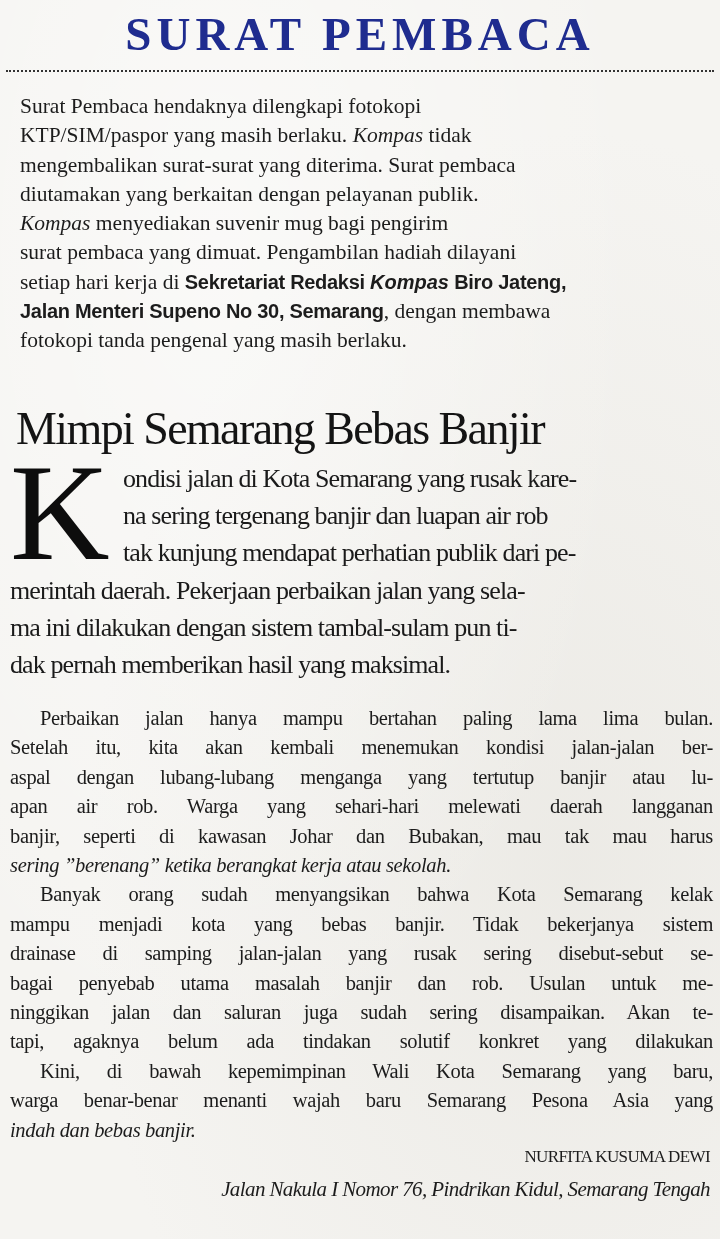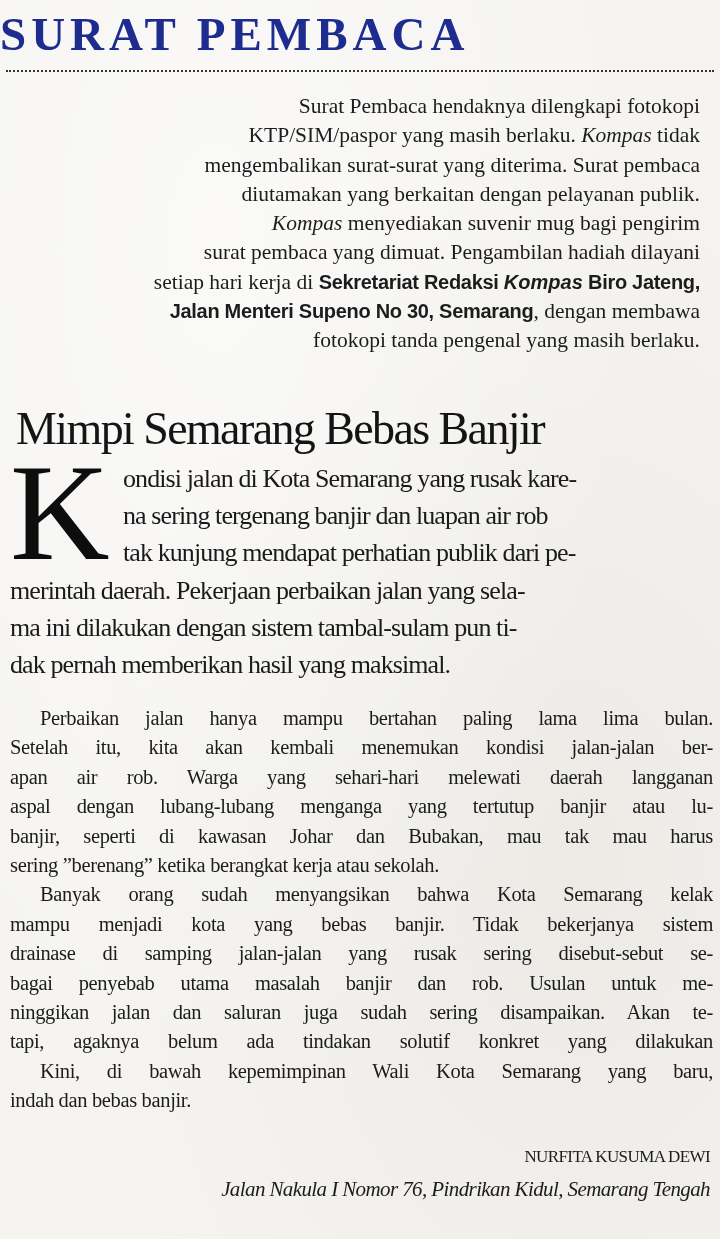--- a/index.html
+++ b/index.html
@@ -21,42 +21,42 @@
       background:
         radial-gradient(ellipse at 30% 20%, rgba(255,255,255,0.5), rgba(255,255,255,0) 60%),
         radial-gradient(ellipse at 80% 70%, rgba(230,228,222,0.6), rgba(255,255,255,0) 60%),
         #f5f4f1;
     }
     .masthead {
       position: absolute;
       top: 8px;
       left: 0;
       width: 720px;
-      text-align: left;
+      text-align: center;
       font-family: "Liberation Serif", "DejaVu Serif", serif;
       font-weight: bold;
       font-size: 47px;
       letter-spacing: 5px;
       color: #1f2c8f;
       line-height: 52px;
     }
     .dotted-rule {
       position: absolute;
       top: 70px;
       left: 6px;
       width: 708px;
       height: 0;
       border-top: 2px dotted #333;
     }
     .notice {
       position: absolute;
       top: 92px;
       left: 20px;
       width: 680px;
-      text-align: right;
+      text-align: left;
       font-family: "Liberation Serif", "DejaVu Serif", serif;
       font-size: 21.5px;
       line-height: 29.3px;
       color: #1c1c1c;
     }
     .notice .line { display: block; white-space: nowrap; }
     .notice b { font-family: "Liberation Sans", "DejaVu Sans", sans-serif; font-weight: bold; font-size: 20px; letter-spacing: -0.3px; }
     .notice i.bold-i { font-family: "Liberation Sans", "DejaVu Sans", sans-serif; font-weight: bold; font-style: italic; font-size: 20px; }
     .headline {
       position: absolute;
@@ -100,21 +100,21 @@
       top: 704px;
       left: 10px;
       width: 703px;
       font-family: "Liberation Serif", "DejaVu Serif", serif;
       font-size: 20.5px;
       line-height: 29.4px;
       letter-spacing: -0.35px;
       color: #1c1c1c;
     }
     .body-text .line { display: block; white-space: nowrap; text-align: justify; text-align-last: justify; }
-    .body-text .line.last { text-align-last: left; }
+    .body-text .line.last { text-align-last: left; font-style: italic; }
     .body-text .para-start { padding-left: 30px; }
     .signature {
       position: absolute;
       top: 1147px;
       right: 10px;
       font-family: "Liberation Serif", "DejaVu Serif", serif;
       font-size: 17px;
       letter-spacing: -0.6px;
       color: #1c1c1c;
       text-align: right;
@@ -162,30 +162,31 @@
     <span class="line indent">na sering tergenang banjir dan luapan air rob</span>
     <span class="line indent">tak kunjung mendapat perhatian publik dari pe-</span>
     <span class="line">merintah daerah. Pekerjaan perbaikan jalan yang sela-</span>
     <span class="line">ma ini dilakukan dengan sistem tambal-sulam pun ti-</span>
     <span class="line">dak pernah memberikan hasil yang maksimal.</span>
   </div>
 
   <div class="body-text" id="body-text">
       <span class="line para-start">Perbaikan jalan hanya mampu bertahan paling lama lima bulan.</span>
       <span class="line">Setelah itu, kita akan kembali menemukan kondisi jalan-jalan ber-</span>
+      <span class="line">aspal dengan lubang-lubang menganga yang tertutup banjir atau lu-</span>
       <span class="line">apan air rob. Warga yang sehari-hari melewati daerah langganan</span>
-      <span class="line">aspal dengan lubang-lubang menganga yang tertutup banjir atau lu-</span>
       <span class="line">banjir, seperti di kawasan Johar dan Bubakan, mau tak mau harus</span>
       <span class="line last">sering ”berenang” ketika berangkat kerja atau sekolah.</span>
       <span class="line para-start">Banyak orang sudah menyangsikan bahwa Kota Semarang kelak</span>
       <span class="line">mampu menjadi kota yang bebas banjir.  Tidak bekerjanya sistem</span>
       <span class="line">drainase di samping jalan-jalan yang rusak sering disebut-sebut se-</span>
       <span class="line">bagai penyebab utama masalah banjir dan rob. Usulan untuk me-</span>
       <span class="line">ninggikan jalan dan saluran juga sudah sering disampaikan. Akan te-</span>
       <span class="line">tapi, agaknya belum ada tindakan solutif konkret yang dilakukan</span>
       <span class="line para-start">Kini, di bawah kepemimpinan Wali Kota Semarang yang baru,</span>
+      <span class="line">warga benar-benar menanti wajah baru Semarang Pesona Asia yang</span>
       <span class="line last">indah dan bebas banjir.</span>
     </div>
 
   <div class="signature">NURFITA KUSUMA DEWI</div>
   <div class="address">Jalan Nakula I Nomor 76, Pindrikan Kidul, Semarang Tengah</div>
 
 </div>
 
 </body></html>

